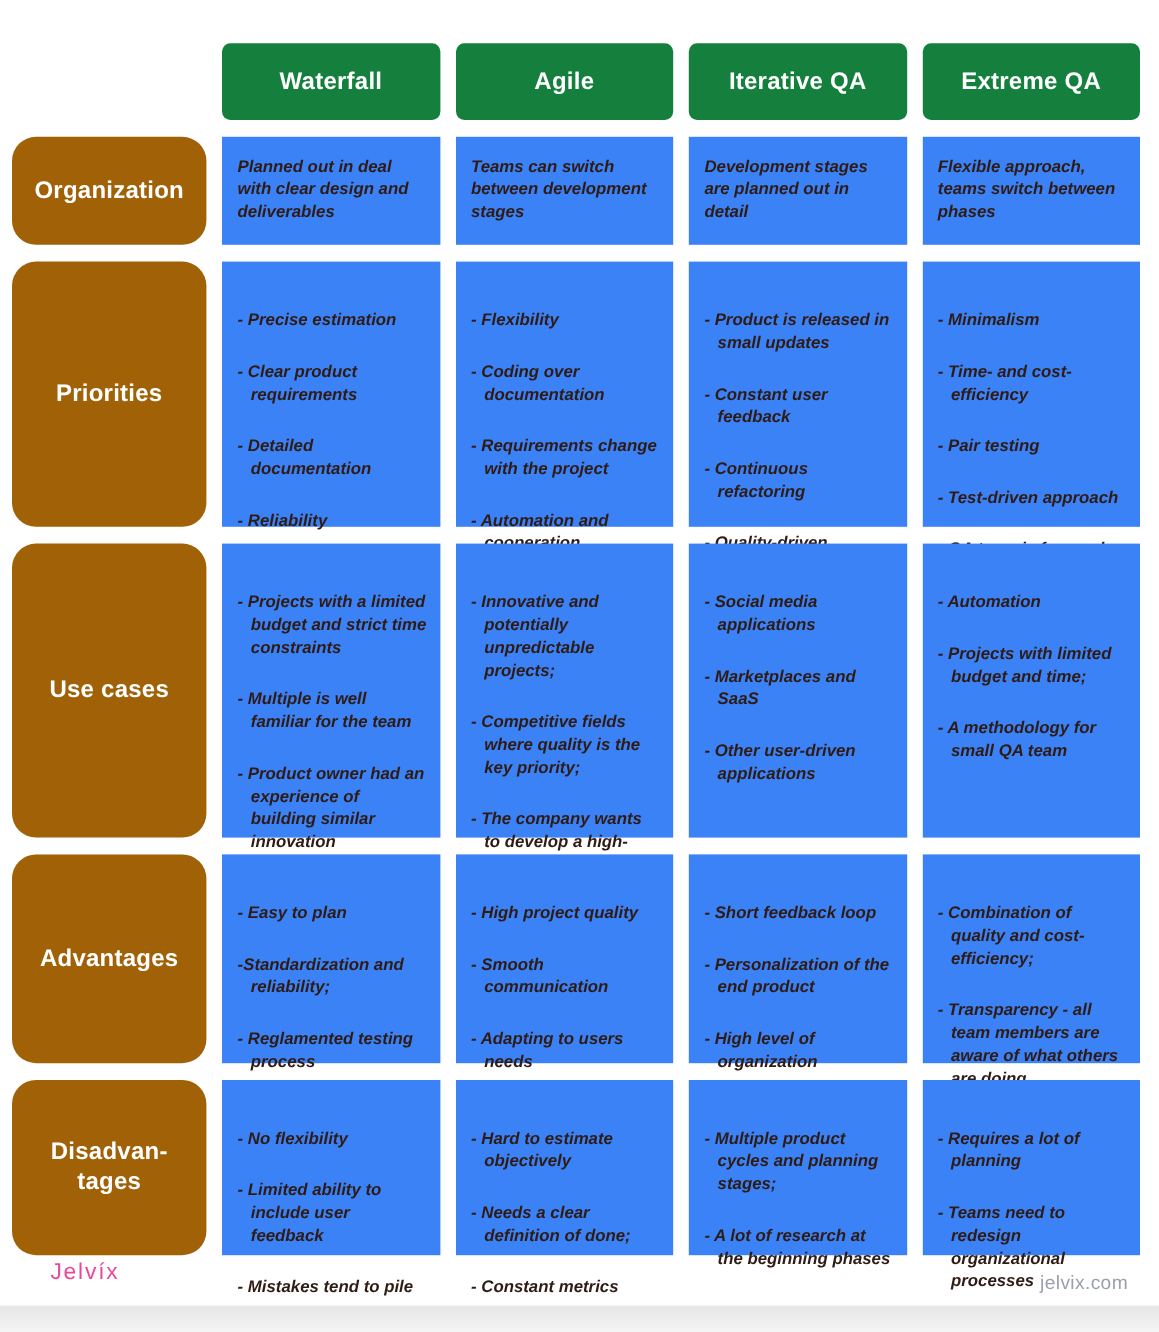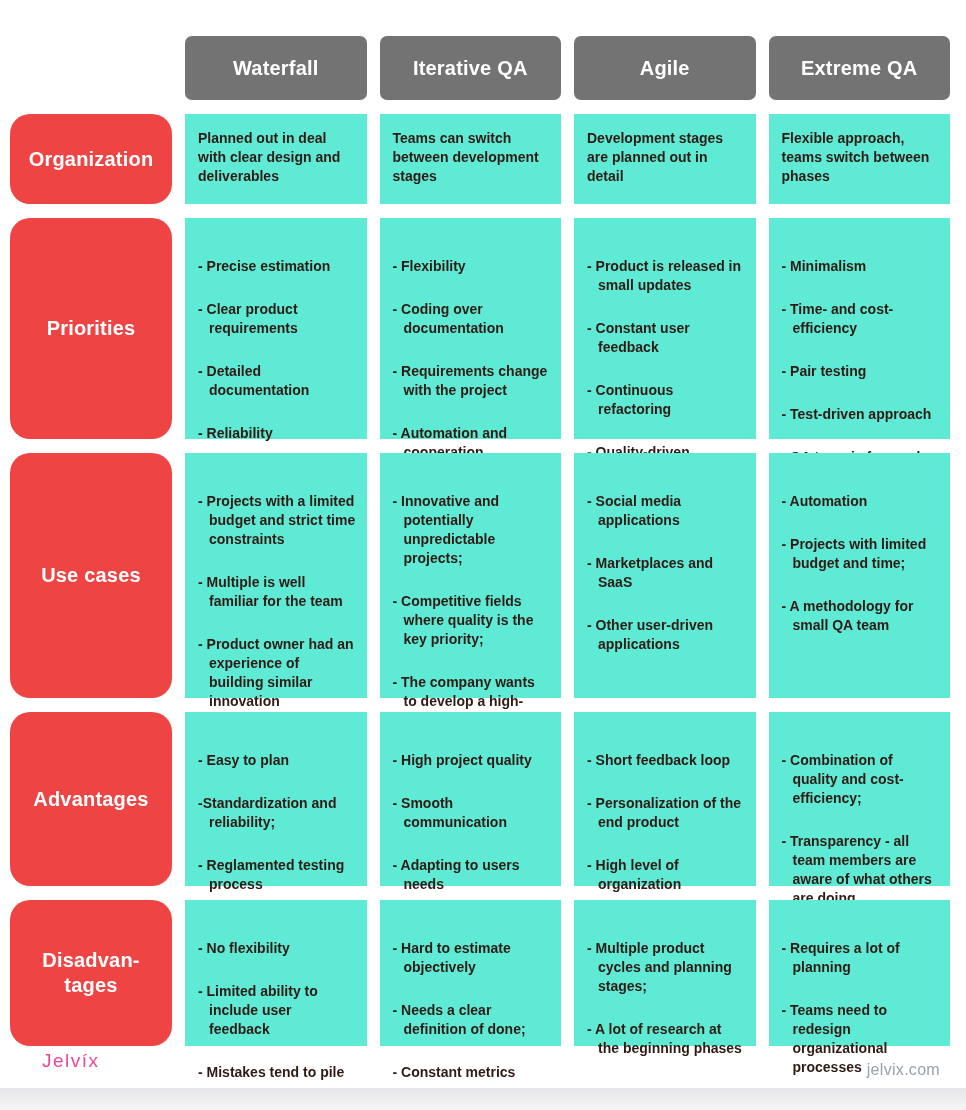--- a/index.html
+++ b/index.html
@@ -21,52 +21,53 @@
     left: 10px;
     width: 940px;
     display: grid;
     grid-template-columns: 162px 1fr 1fr 1fr 1fr;
     grid-template-rows: 64px 90px 221px 245px 174px 146px;
     column-gap: 13px;
     row-gap: 14px;
   }
   .corner { background: transparent; }
   .header-box {
-    background: #737373;
+    background: #15803d;
     border-radius: 7px;
     display: flex;
     align-items: center;
     justify-content: center;
     color: #ffffff;
     font-size: 20px;
     font-weight: 700;
     letter-spacing: 0.2px;
   }
   .row-label {
-    background: #ef4444;
+    background: #a16207;
     border-radius: 20px;
     display: flex;
     align-items: center;
     justify-content: center;
     text-align: center;
     color: #ffffff;
     font-size: 20px;
     font-weight: 700;
     white-space: pre-line;
     line-height: 1.25;
     letter-spacing: 0.2px;
   }
   .cell {
-    background: #5eead4;
+    background: #3b82f6;
     color: #2F1B14;
     font-size: 14px;
     font-weight: 700;
     line-height: 1.36;
     padding: 15px 11px 10px 13px;
     box-sizing: border-box;
+    font-style: italic;
   }
   .cell .bullet {
     padding-left: 11px;
     text-indent: -11px;
     margin-top: 24px;
   }
   .cell .plain { padding: 0; }
   .logo {
     position: absolute;
     left: 42px;
@@ -97,24 +98,24 @@
 </head>
 <body>
 
 <div class="page">
   <div class="grid">
       <div class="corner"></div>
       <div class="header-box">
         <div class="">Waterfall</div>
       </div>
       <div class="header-box">
+        <div class="">Agile</div>
+      </div>
+      <div class="header-box">
         <div class="">Iterative QA</div>
-      </div>
-      <div class="header-box">
-        <div class="">Agile</div>
       </div>
       <div class="header-box">
         <div class="">Extreme QA</div>
       </div>
       <div class="row-label"><div class="">Organization</div></div>
       <div class="cell">
         <div class="plain">Planned out in deal with clear design and deliverables</div>
       </div>
       <div class="cell">
         <div class="plain">Teams can switch between development stages</div>

